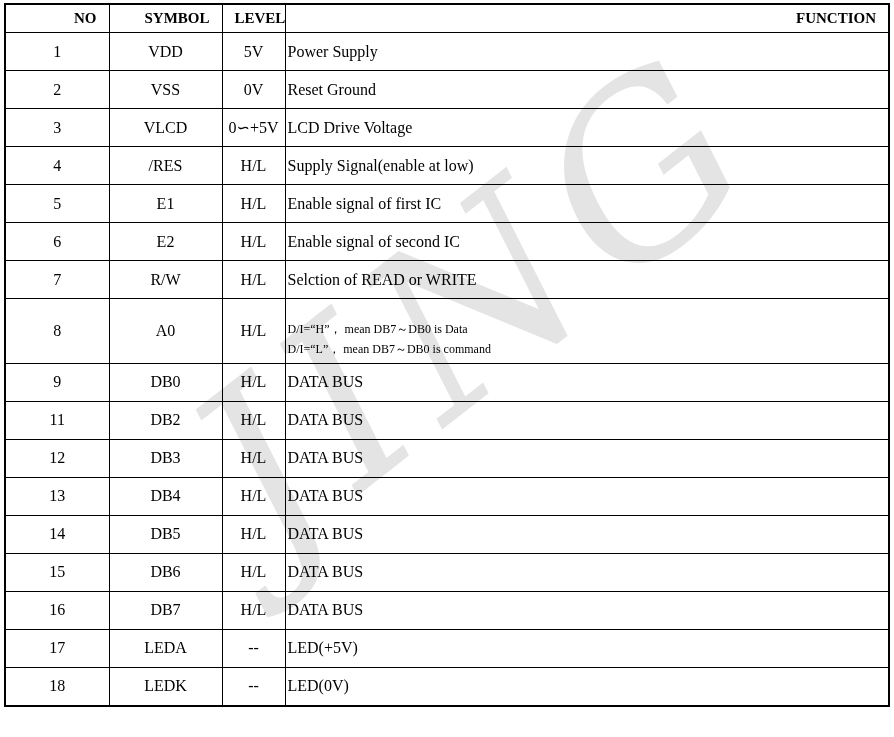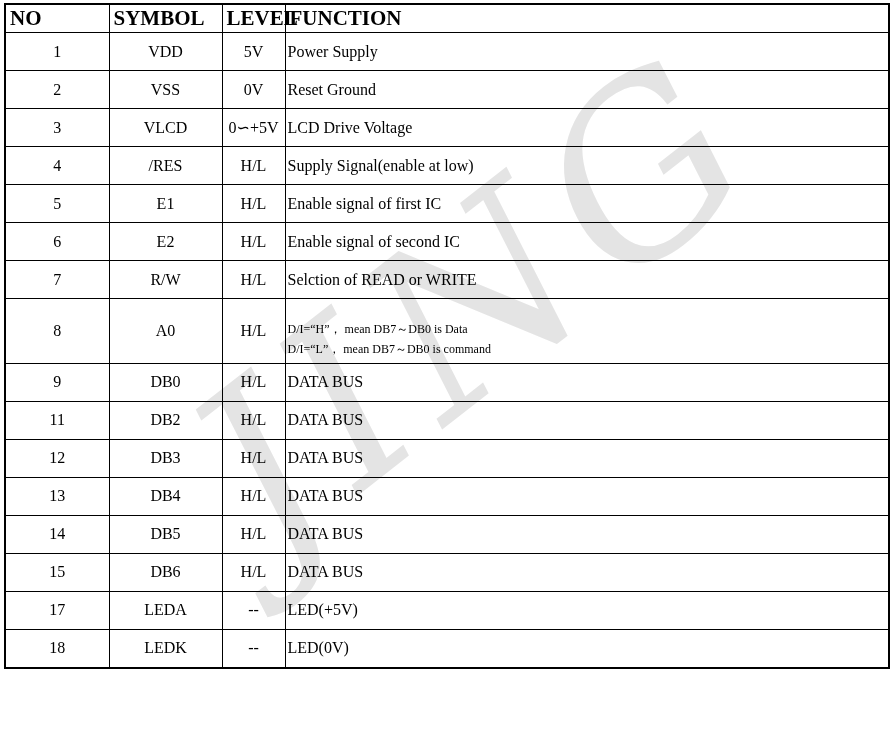--- a/index.html
+++ b/index.html
@@ -41,25 +41,25 @@
     table-layout: fixed;
     background: transparent;
   }
   table.pin-table, table.pin-table th, table.pin-table td {
     border: 1px solid #000000;
   }
   table.pin-table {
     border: 2px solid #000000;
   }
   table.pin-table th {
-    font-size: 21px;
+    font-size: 15px;
     font-weight: bold;
     height: 27px;
-    text-align: left;
-    padding: 0 4px;
+    text-align: right;
+    padding: 0 12px;
   }
   table.pin-table td {
     font-size: 16px;
     height: 37px;
     padding: 0 2px;
     background: transparent;
   }
   .c-no, .c-sym, .c-lvl {
     text-align: center;
   }
@@ -177,20 +177,26 @@
       <td class="c-lvl">H/L</td>
       <td class="c-fn">DATA BUS</td>
     </tr>
         <tr>
       <td class="c-no">15</td>
       <td class="c-sym">DB6</td>
       <td class="c-lvl">H/L</td>
       <td class="c-fn">DATA BUS</td>
     </tr>
         <tr>
+      <td class="c-no">16</td>
+      <td class="c-sym">DB7</td>
+      <td class="c-lvl">H/L</td>
+      <td class="c-fn">DATA BUS</td>
+    </tr>
+        <tr>
       <td class="c-no">17</td>
       <td class="c-sym">LEDA</td>
       <td class="c-lvl">--</td>
       <td class="c-fn">LED(+5V)</td>
     </tr>
         <tr>
       <td class="c-no">18</td>
       <td class="c-sym">LEDK</td>
       <td class="c-lvl">--</td>
       <td class="c-fn">LED(0V)</td>

